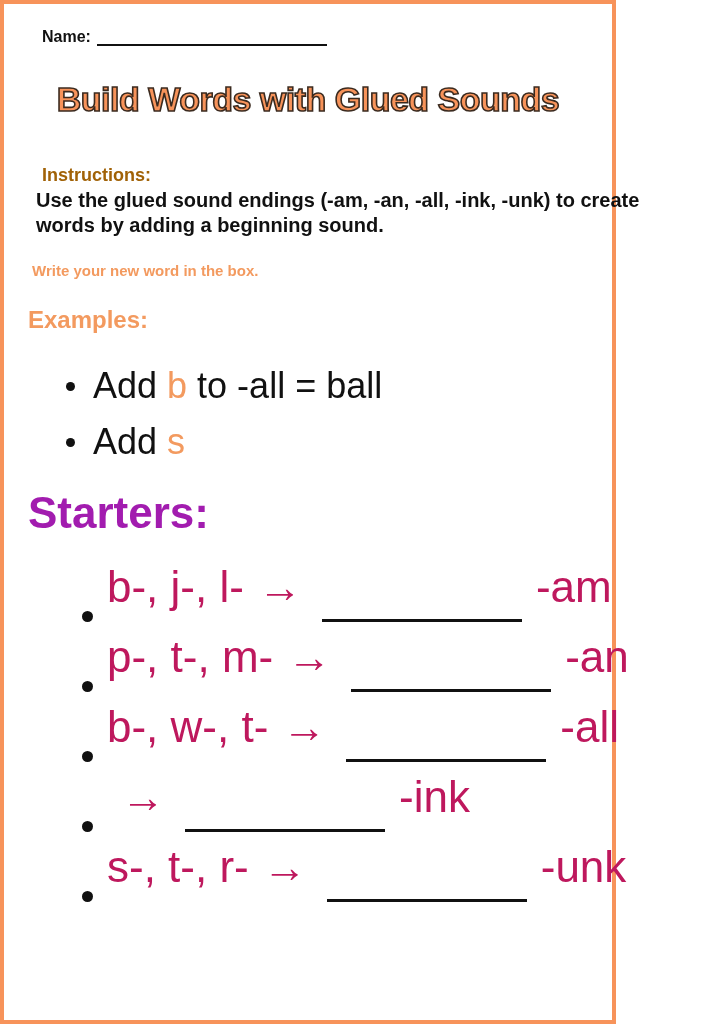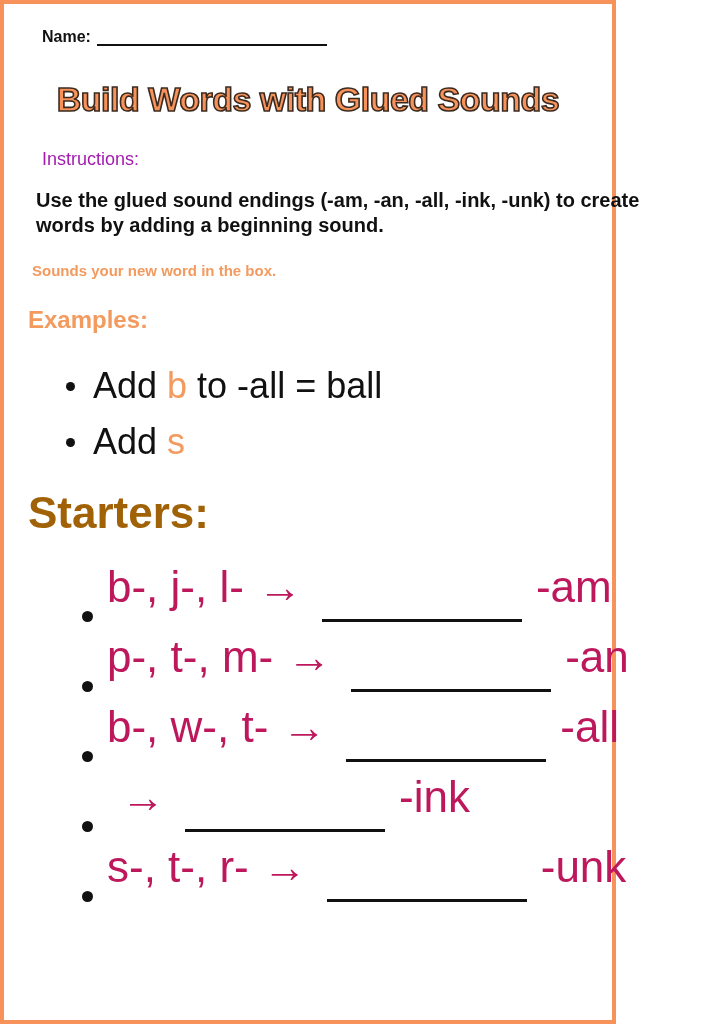--- a/index.html
+++ b/index.html
@@ -1,50 +1,50 @@
 <!DOCTYPE html>
 <html><head>
 <meta charset="utf-8">
 <style>
   html, body { margin:0; padding:0; }
   body { width:724px; height:1024px; background:#ffffff; position:relative; overflow:hidden; font-family:"Liberation Sans", sans-serif; }
   .page { position:absolute; left:0; top:0; width:616px; height:1024px; box-sizing:border-box; border:4px solid #f7935a; background:#fff; }
   .name-row { position:absolute; left:38px; top:24px; font-size:16px; font-weight:bold; color:#111; display:flex; align-items:flex-end; }
   .name-line { display:inline-block; width:230px; border-bottom:2px solid #111; margin-left:6px; height:16px; }
   .title { position:absolute; left:0; right:0; top:76px; text-align:center; font-size:34px; font-weight:bold; color:#f7935a; -webkit-text-stroke:1.6px #3a2a1f; letter-spacing:-0.5px; }
-  .instr-head { position:absolute; left:38px; top:145px; font-size:18px; font-weight:normal; color:#a21caf; }
+  .instr-head { position:absolute; left:38px; top:161px; font-size:18px; font-weight:bold; color:#a16207; }
   .instr-body { position:absolute; left:32px; top:184px; width:640px; font-size:20px; font-weight:bold; color:#111; line-height:25px; }
   .instr-note { position:absolute; left:28px; top:258px; font-size:15px; font-weight:bold; color:#f39a5f; }
   .ex-head { position:absolute; left:24px; top:302px; font-size:24px; font-weight:bold; color:#f39a5f; }
   .ex-list { position:absolute; left:62px; top:354px; margin:0; padding:0; list-style:none; }
   .ex-list li { font-size:36px; color:#111; line-height:56px; display:flex; align-items:center; }
   .bullet { display:inline-block; width:9px; height:9px; border-radius:50%; background:#111; margin-right:18px; }
   .hl { color:#f39a5f; }
-  .st-head { position:absolute; left:24px; top:484px; font-size:44px; font-weight:bold; color:#a16207; }
+  .st-head { position:absolute; left:24px; top:484px; font-size:44px; font-weight:bold; color:#a21caf; }
   .st-list { position:absolute; left:78px; top:548px; margin:0; padding:0; list-style:none; }
   .st-list li { font-size:44px; color:#be185d; line-height:70px; display:flex; align-items:flex-end; white-space:pre; }
   .st-list .bullet { width:11px; height:11px; margin-right:14px; }
   .blank { display:inline-block; width:200px; border-bottom:3px solid #111; height:36px; margin:0 14px 0 20px; }
   .arrow { margin-left:14px; }
 </style>
 </head>
 <body>
 
 <div class="page">
 
   <div class="name-row">
     <span>Name:</span>
     <span class="name-line"></span>
   </div>
 
   <div class="title">Build Words with Glued Sounds</div>
 
   <div class="instr-head">Instructions:</div>
   <div class="instr-body">Use the glued sound endings (-am, -an, -all, -ink, -unk) to create words by adding a beginning sound.</div>
-  <div class="instr-note">Sounds your new word in the box.</div>
+  <div class="instr-note">Write your new word in the box.</div>
 
   <div class="ex-head">Examples:</div>
   <ul class="ex-list">
     <li>
       <span class="bullet"></span>
       <span style="white-space:pre">Add </span>
       <span class="hl">b</span>
       <span style="white-space:pre"> to -all = ball</span>
     </li>
     <li>

